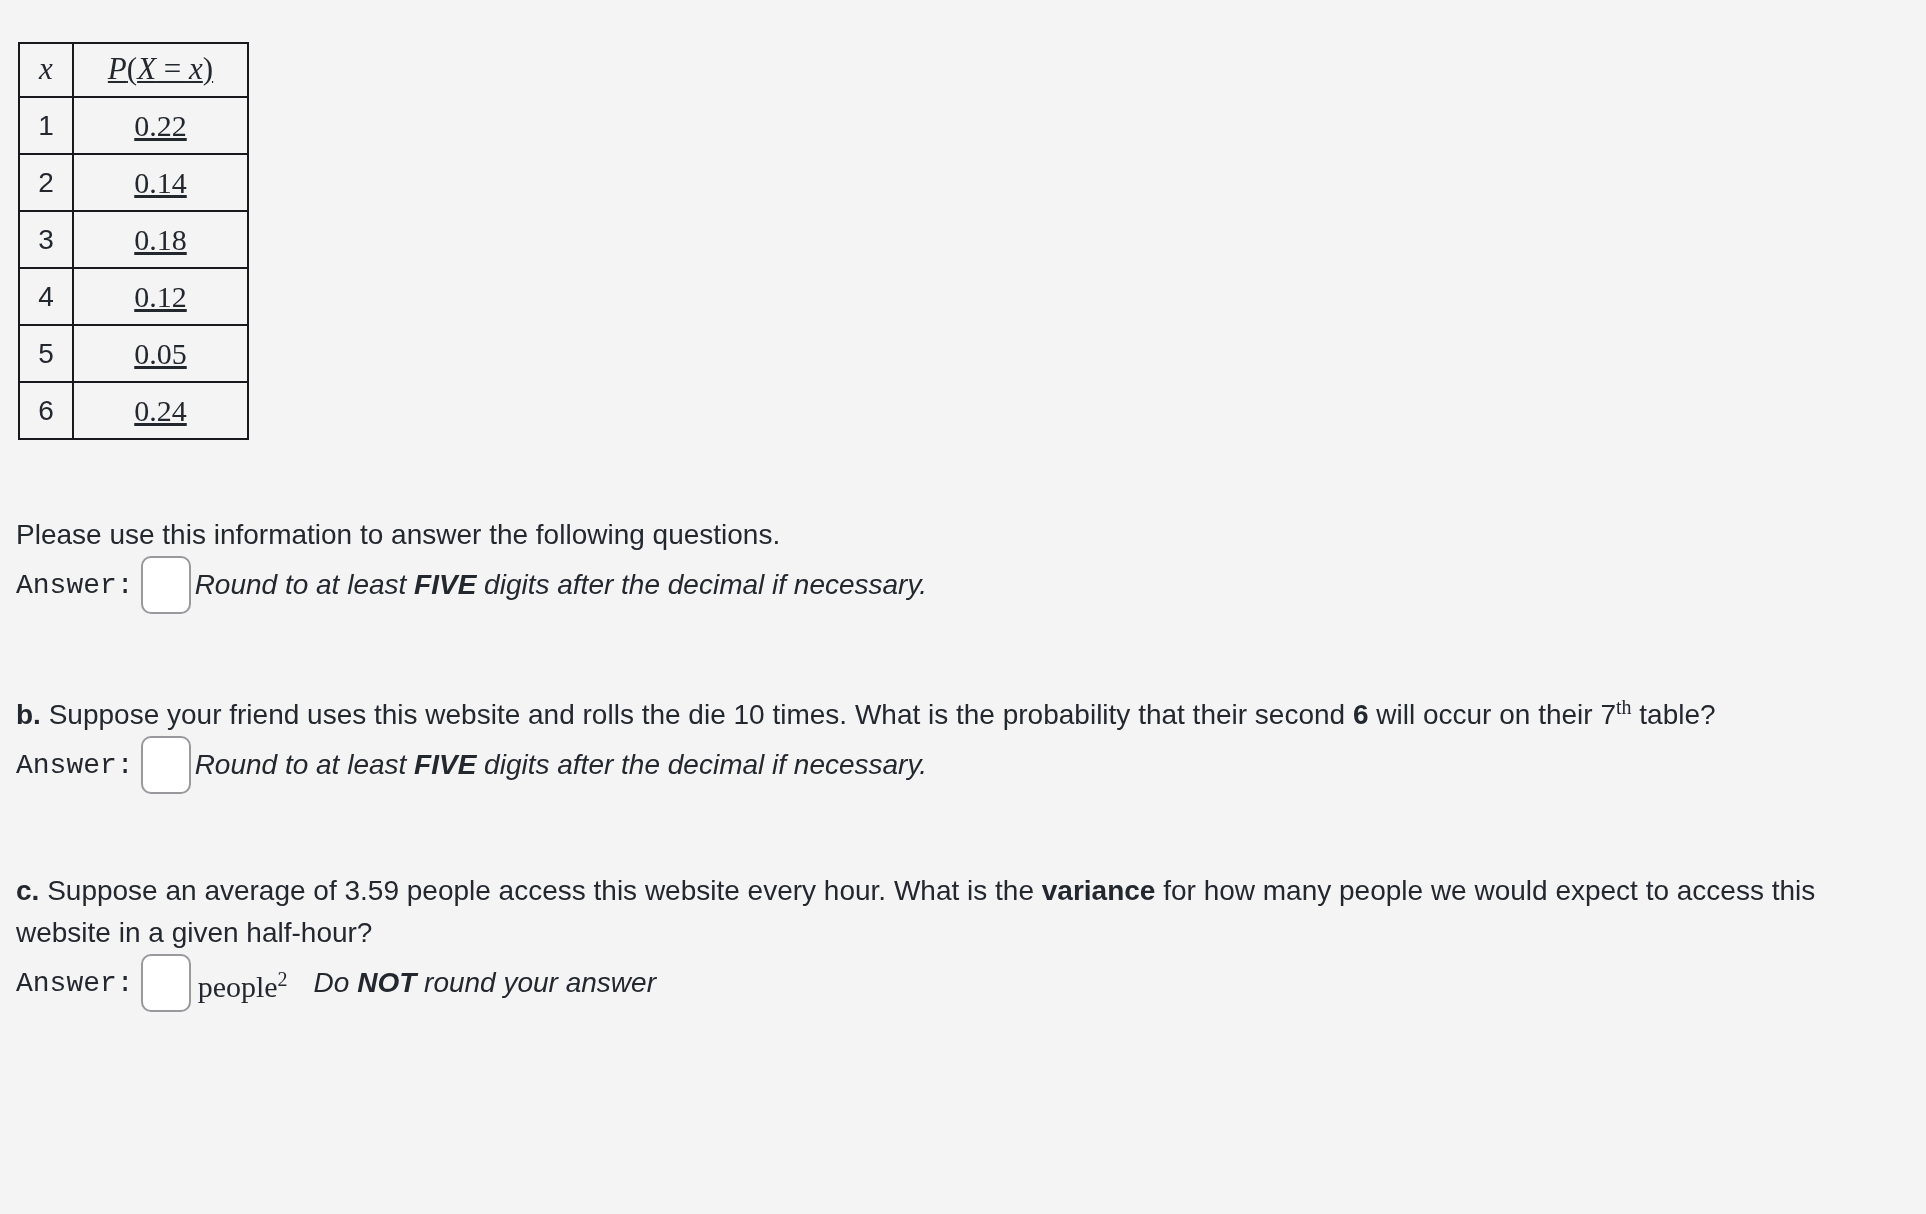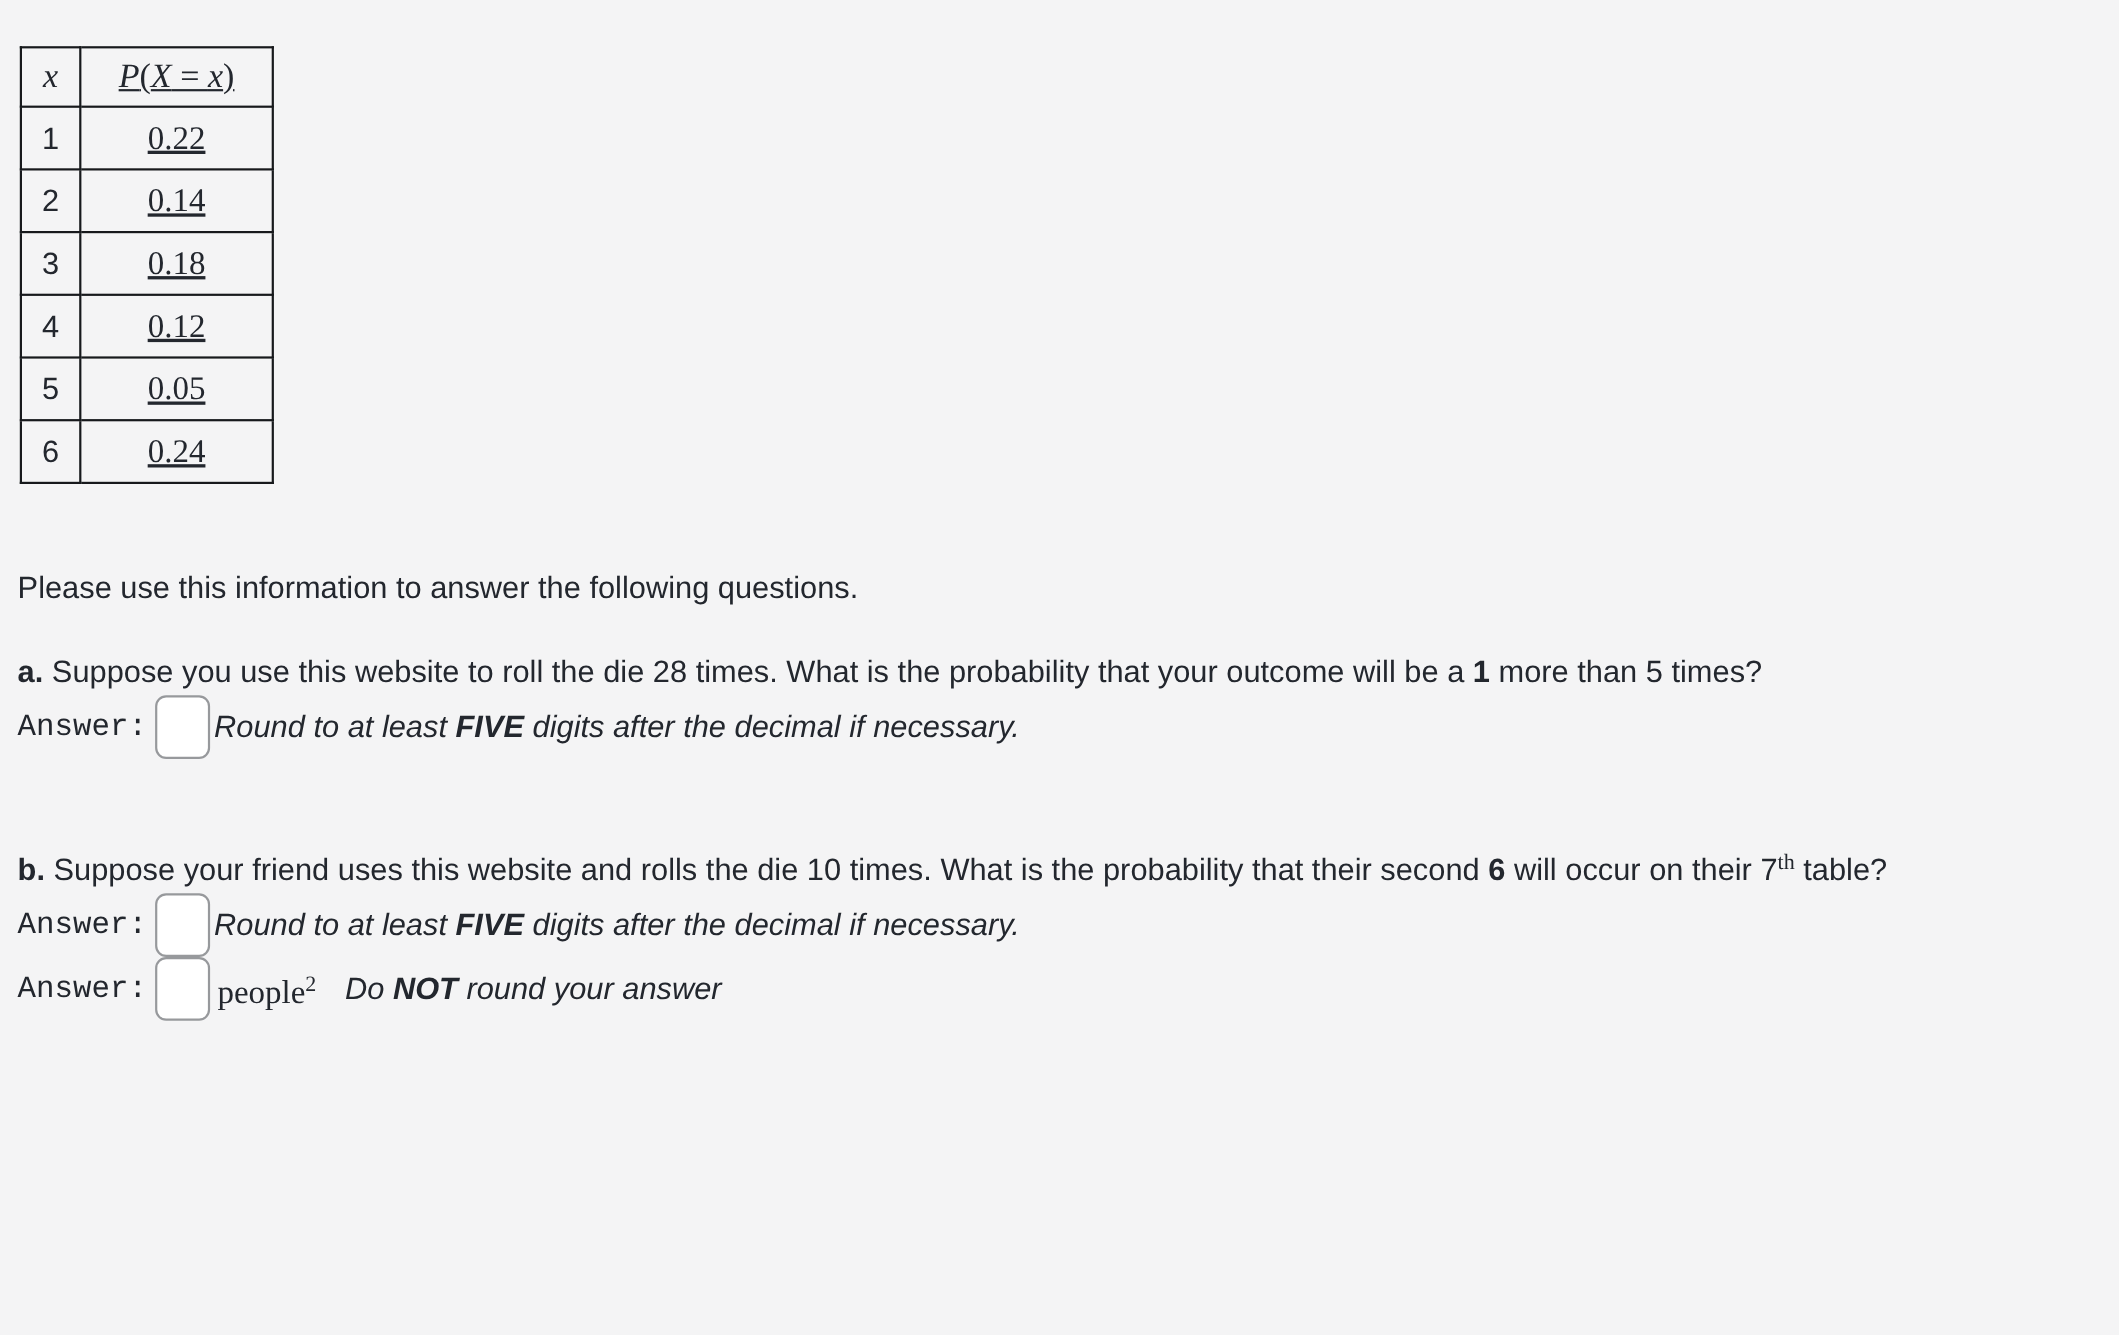--- a/index.html
+++ b/index.html
@@ -150,36 +150,36 @@
       </tr>
       <tr>
         <td class="col-x">6</td>
         <td class="col-p">0.24</td>
       </tr>
     </tbody>
   </table>
 
   <p class="instruction">Please use this information to answer the following questions.</p>
 
-  <p class="question q-a"><b>a.</b><span> Suppose you use this website to roll the die 28 times. What is the probability that your outcome will be a </span><b>1</b><span> more than 5 times?</span></p>
 
   <div class="answer-row">
     <span class="answer-label">Answer:</span>
     <input type="text" class="answer-box" value="" style="">
     <span class="note"><span>Round to at least </span><b>FIVE</b><span> digits after the decimal if necessary.</span></span>
   </div>
 
   <p class="question q-b"><b>b.</b><span> Suppose your friend uses this website and rolls the die 10 times. What is the probability that their second </span><b>6</b><span> will occur on their 7</span><span class="msup">th</span><span> table?</span></p>
 
   <div class="answer-row">
     <span class="answer-label">Answer:</span>
     <input type="text" class="answer-box" value="" style="">
     <span class="note"><span>Round to at least </span><b>FIVE</b><span> digits after the decimal if necessary.</span></span>
   </div>
 
+  <p class="question q-c"><b>c.</b><span> Suppose an average of 3.59 people access this website every hour. What is the </span><b>variance</b><span> for how many people we would expect to access this website in a given half-hour?</span></p>
 
   <div class="answer-row">
     <span class="answer-label">Answer:</span>
     <input type="text" class="answer-box" value="" style="">
     <span class="unit"><span>people</span><sup>2</sup></span>
     <span class="note note-c"><span>Do </span><b>NOT</b><span> round your answer</span></span>
   </div>
 
 </div>
 

